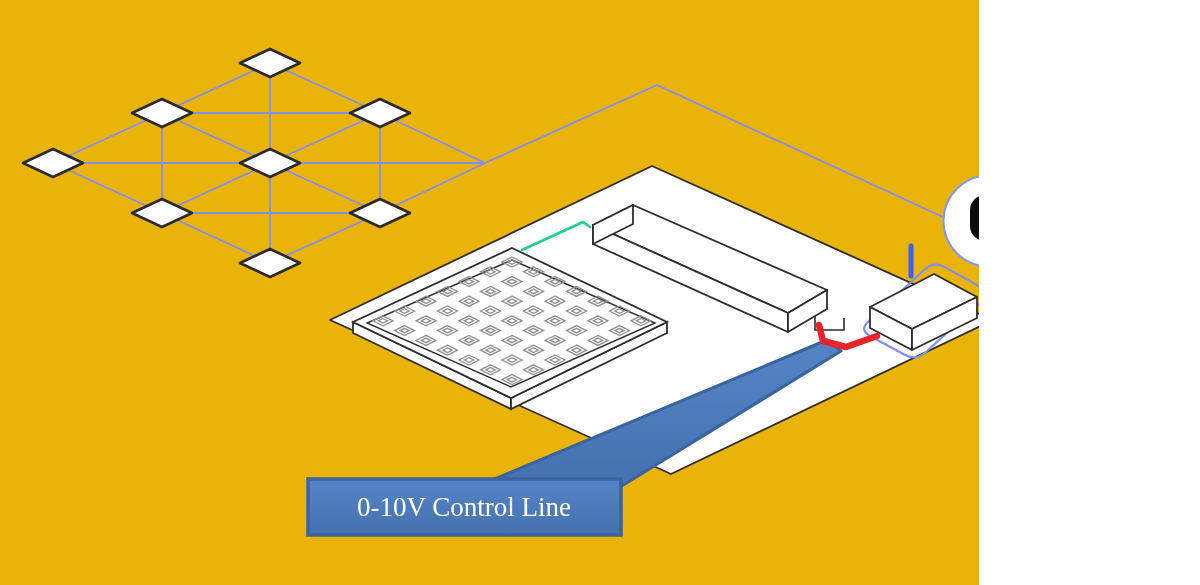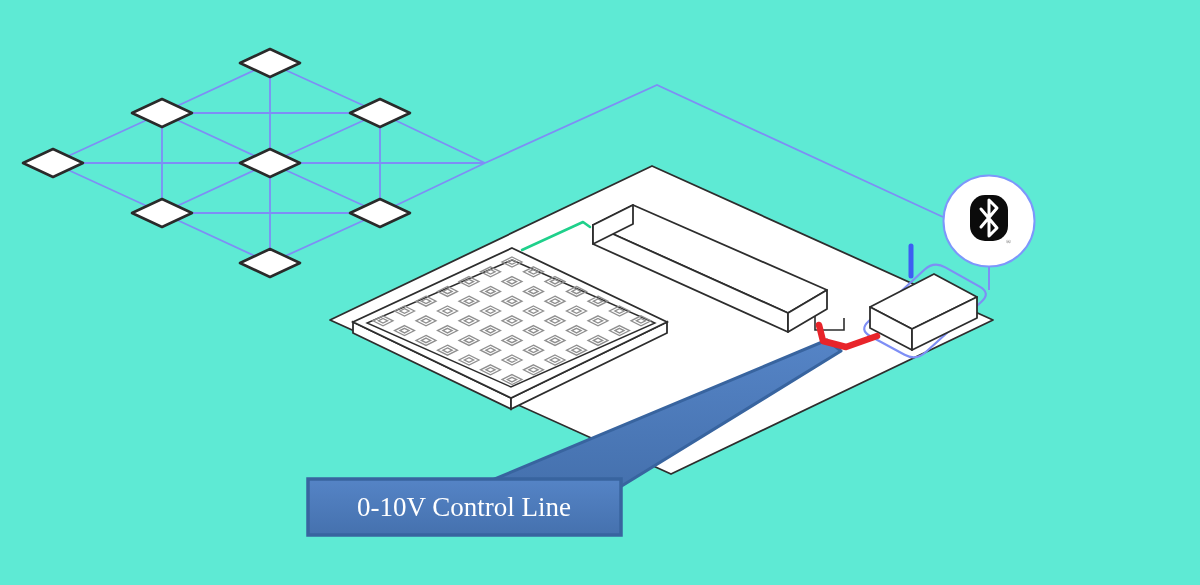--- a/index.html
+++ b/index.html
@@ -1,16 +1,16 @@
 <!DOCTYPE html>
 <html><head>
 <meta charset="utf-8">
 <style>
   html,body{margin:0;padding:0;background:#ffffff;}
-  .stage{position:relative;width:1200px;height:585px;background:#5eead4;overflow:hidden;}
+  .stage{position:relative;width:979px;height:585px;background:#eab308;overflow:hidden;}
   svg{display:block;}
   text{font-family:"Liberation Serif","DejaVu Serif",serif;}
   .callout-text{font-family:"Liberation Serif","DejaVu Serif",serif;}
 </style>
 </head>
 <body>
 
 <div class="stage">
   <svg id="scene" width="1200" height="585" viewBox="0 0 1200 585" xmlns="http://www.w3.org/2000/svg">
     <defs>

